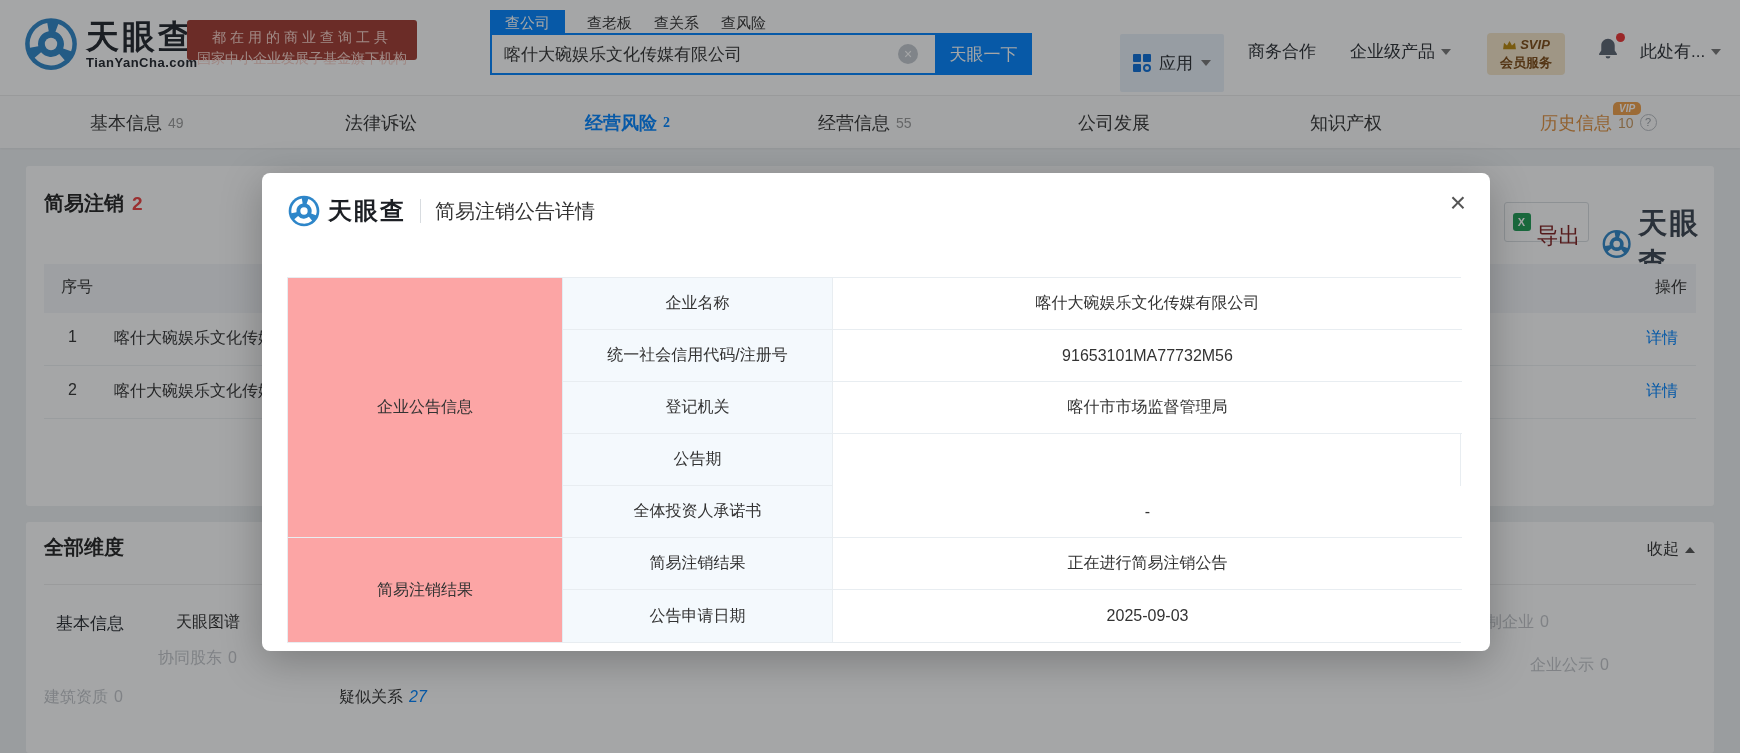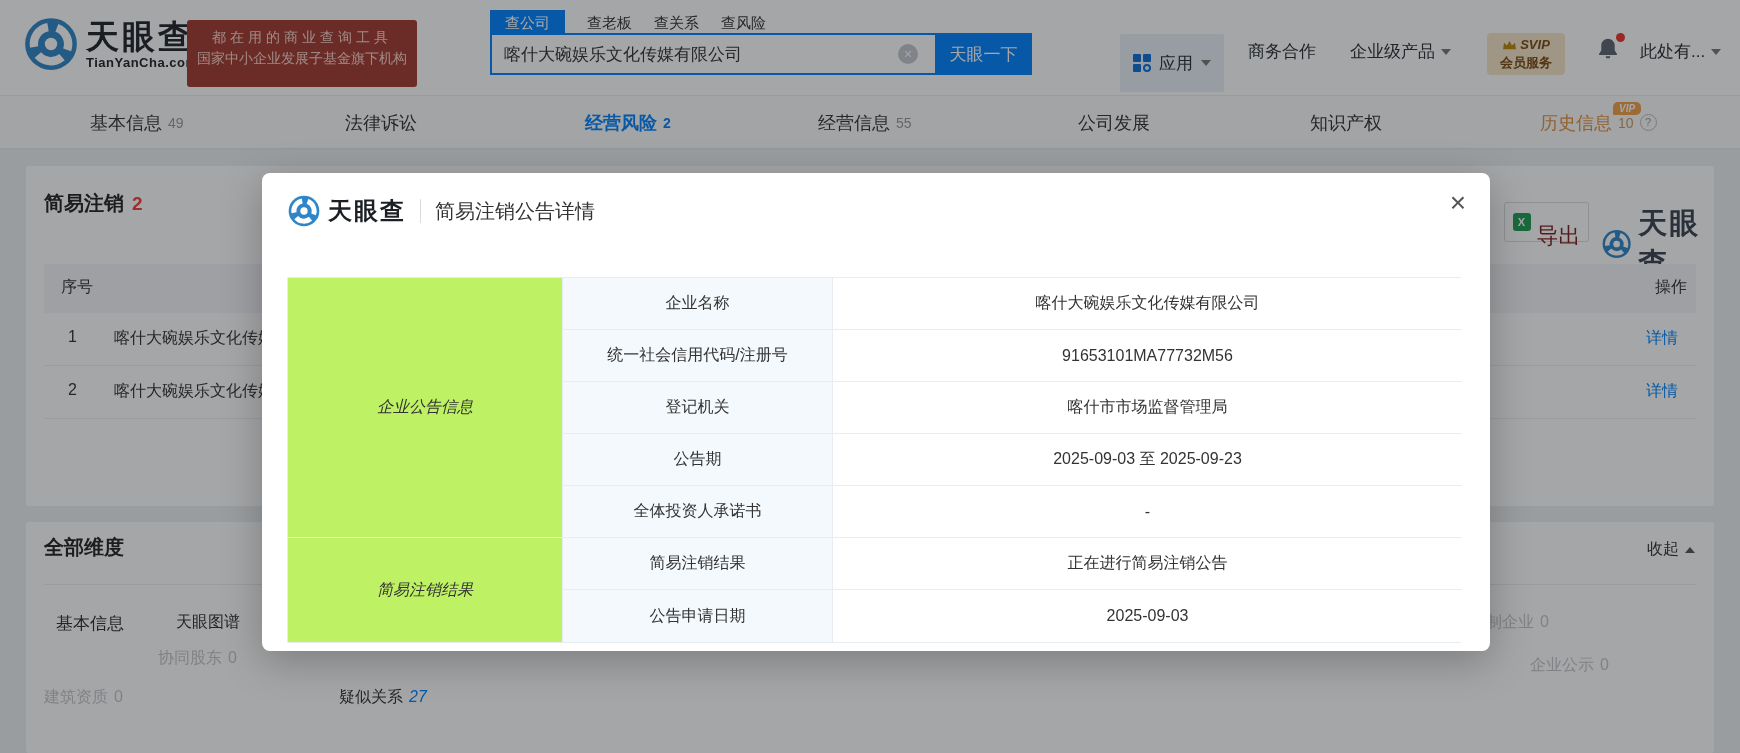--- a/index.html
+++ b/index.html
@@ -6,21 +6,21 @@
   body { font-family:"Liberation Sans","DejaVu Sans",sans-serif; background:#888; }
   .page { position:relative; width:1740px; height:753px; overflow:hidden; background:#eef0f2; }
 
   
   .topbar { position:absolute; left:0; top:0; width:1740px; height:95px; background:#fff; box-shadow:0 1px 2px rgba(0,0,0,.06); }
   .logo { position:absolute; left:24px; top:17px; display:flex; align-items:center; }
   .swirl { display:block; }
   .logo-text { margin-left:8px; }
   .logo-name { font-size:33px; font-weight:700; color:#20242b; letter-spacing:3px; line-height:36px; }
   .logo-domain { font-size:13px; font-weight:700; color:#20242b; letter-spacing:.5px; }
-  .slogan { position:absolute; left:187px; top:20px; width:230px; height:67px; background:#a23b31; border-radius:3px; color:#f6d0c8; text-align:center; padding-top:7px; }
+  .slogan { position:absolute; left:187px; top:20px; width:230px; height:40px; background:#a23b31; border-radius:3px; color:#f6d0c8; text-align:center; padding-top:7px; }
   .slogan .l1 { font-size:14px; letter-spacing:4px; line-height:21px; }
   .slogan .l2 { font-size:14px; letter-spacing:0; line-height:21px; }
 
   .search-tabs { position:absolute; left:490px; top:10px; display:flex; align-items:flex-end; gap:22px; }
   .search-tab { font-size:15px; color:#333; padding:4px 0; cursor:pointer; }
   .search-tab.active { background:#0084ff; color:#fff; padding:4px 15px; }
   .search-row { position:absolute; left:490px; top:33px; display:flex; }
   .search-input { width:445px; height:42px; border:2px solid #0084ff; border-right:none; font-size:17px; color:#333; padding:0 40px 0 12px; outline:none; background:#fff; font-family:inherit; }
   .clear-btn { position:absolute; left:408px; top:11px; width:20px; height:20px; border-radius:50%; background:#c4c9cf; color:#fff; font-size:14px; line-height:20px; text-align:center; cursor:pointer; }
   .search-btn { width:97px; height:42px; background:#0084ff; color:#fff; font-size:17px; border:none; cursor:pointer; font-family:inherit; }
@@ -36,21 +36,21 @@
   .svip-top { font-size:13px; font-weight:700; font-style:italic; line-height:18px; display:flex; align-items:center; justify-content:center; gap:3px; }
   .svip-bottom { font-size:13px; font-weight:700; line-height:17px; }
   .bell-wrap { position:absolute; left:1595px; top:36px; width:28px; height:30px; cursor:pointer; }
   .red-dot { position:absolute; right:-2px; top:-3px; width:9px; height:9px; border-radius:50%; background:#e33; }
 
   
   .tabsbar { position:absolute; left:0; top:95px; width:1740px; height:53px; background:#fcfcfc; border-top:1px solid #ececec; box-shadow:0 1px 2px rgba(0,0,0,.05); }
   .nav-tab { position:absolute; top:0; height:53px; display:flex; align-items:center; gap:6px; cursor:pointer; }
   .nav-tab .lbl { font-size:18px; color:#333; }
   .nav-tab .cnt { font-size:14px; color:#999; }
-  .nav-tab.active .lbl, .nav-tab.active .cnt { color:#0084ff; font-weight:700; }
+  .nav-tab.active .lbl, .nav-tab.active .cnt { color:#0084ff; font-weight:700;font-family:Liberation Serif, serif; }
   .nav-tab.history .lbl { color:#e0913f; }
   .nav-tab.history .cnt { color:#c9985f; }
   .vip-badge { position:absolute; left:1613px; top:6px; background:#f0a04a; color:#fff; font-size:10px; font-style:italic; font-weight:700; padding:1px 6px; border-radius:5px 5px 5px 1px; }
   .help-icon { width:17px; height:17px; border-radius:50%; border:1px solid #b9bdc2; color:#9aa0a6; font-size:11px; line-height:15px; text-align:center; cursor:pointer; }
 
   
   .card { position:absolute; background:#fff; border-radius:3px; }
   .card1 { left:26px; top:166px; width:1688px; height:340px; }
   .card-title-row { position:absolute; left:18px; top:24px; display:flex; align-items:baseline; }
   .card-title { font-size:20px; font-weight:700; color:#222; }
@@ -83,21 +83,21 @@
   .overlay { position:absolute; inset:0; background:rgba(18,20,24,.38); z-index:50; }
   .modal { position:absolute; left:262px; top:173px; width:1228px; height:478px; background:#fff; border-radius:8px; z-index:60; box-shadow:0 10px 40px rgba(0,0,0,.25); }
   .modal-header { position:absolute; left:26px; top:22px; display:flex; align-items:center; }
   .modal-brand { font-size:24px; font-weight:700; color:#1c1f24; letter-spacing:2px; margin-left:8px; }
   .modal-divider { width:1px; height:24px; background:#d8dce0; margin:0 14px; }
   .modal-title { font-size:20px; color:#333; }
   .modal-close { position:absolute; left:1178px; top:12px; width:36px; height:36px; font-size:28px; color:#555; text-align:center; line-height:36px; cursor:pointer; }
 
   .mtable { position:absolute; left:25px; top:104px; width:1174px; display:grid; grid-template-columns:275px 270px 629px; grid-auto-rows:52px; border:1px solid #e8edf1; font-size:16px; color:#333; }
   .mcell { display:flex; align-items:center; justify-content:center; text-align:center; border-bottom:1px solid #e8edf1; }
-  .mcell.group { grid-column:1; background:#bef264; border-right:1px solid #e3ecf2;font-style:italic; }
+  .mcell.group { grid-column:1; background:#fca5a5; border-right:1px solid #e3ecf2; }
   .mcell.label { grid-column:2; background:#f4f9fd; border-right:1px solid #e8edf1; }
   .mcell.value { grid-column:3; background:#fff; }
   .mcell.last { border-bottom:none; }
 </style>
 </head>
 <body>
 
 <div class="page">
 
   <header class="topbar">
@@ -304,21 +304,20 @@
       <div class="mcell label" style="grid-row:1;">企业名称</div>
       <div class="mcell value" style="grid-row:1;">喀什大碗娱乐文化传媒有限公司</div>
 
       <div class="mcell label" style="grid-row:2;">统一社会信用代码/注册号</div>
       <div class="mcell value" style="grid-row:2;">91653101MA77732M56</div>
 
       <div class="mcell value" style="grid-row:3;">喀什市市场监督管理局</div>
       <div class="mcell label" style="grid-row:3;">登记机关</div>
 
       <div class="mcell label" style="grid-row:4;">公告期</div>
-      <div class="mcell value" style="grid-row:4;">2025-09-03 至 2025-09-23</div>
 
       <div class="mcell label" style="grid-row:5;">全体投资人承诺书</div>
       <div class="mcell value" style="grid-row:5;">-</div>
 
       <div class="mcell group last" style="grid-row:6/8;">简易注销结果</div>
 
       <div class="mcell label" style="grid-row:6;">简易注销结果</div>
       <div class="mcell value" style="grid-row:6;">正在进行简易注销公告</div>
 
       <div class="mcell label last" style="grid-row:7;">公告申请日期</div>

